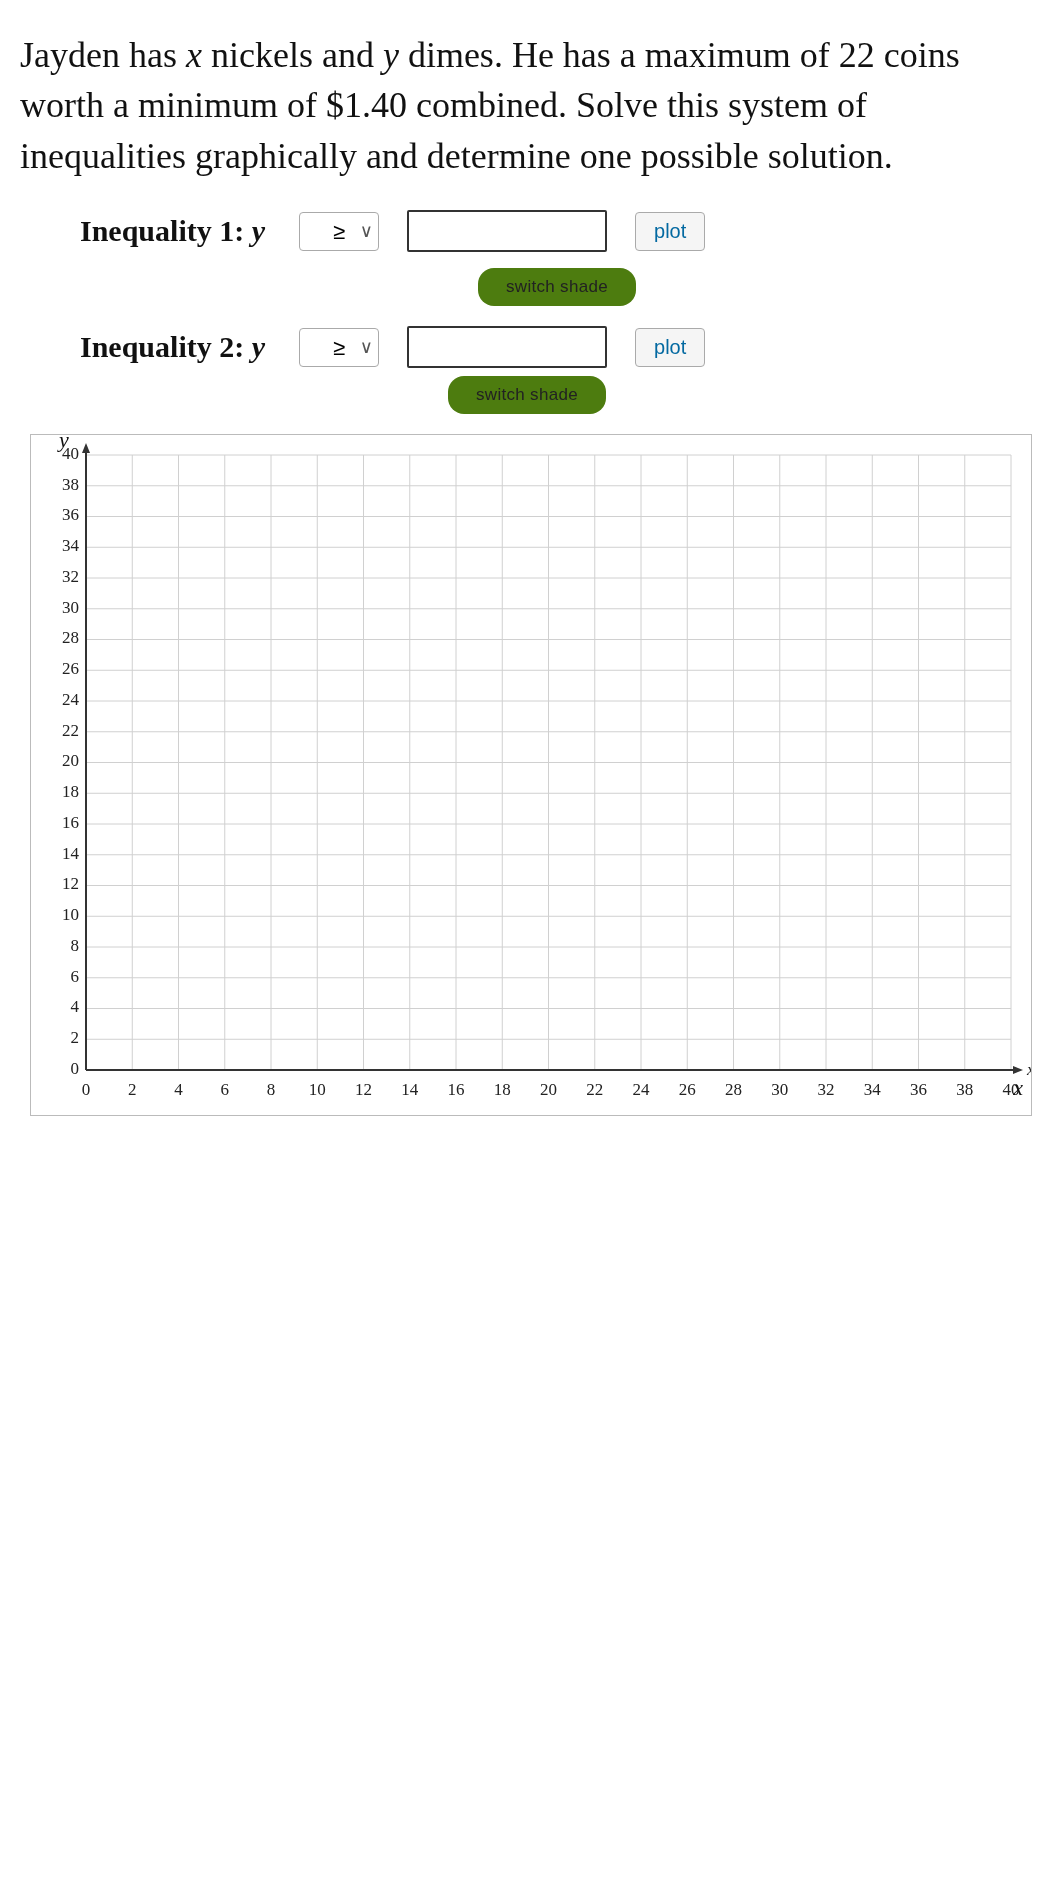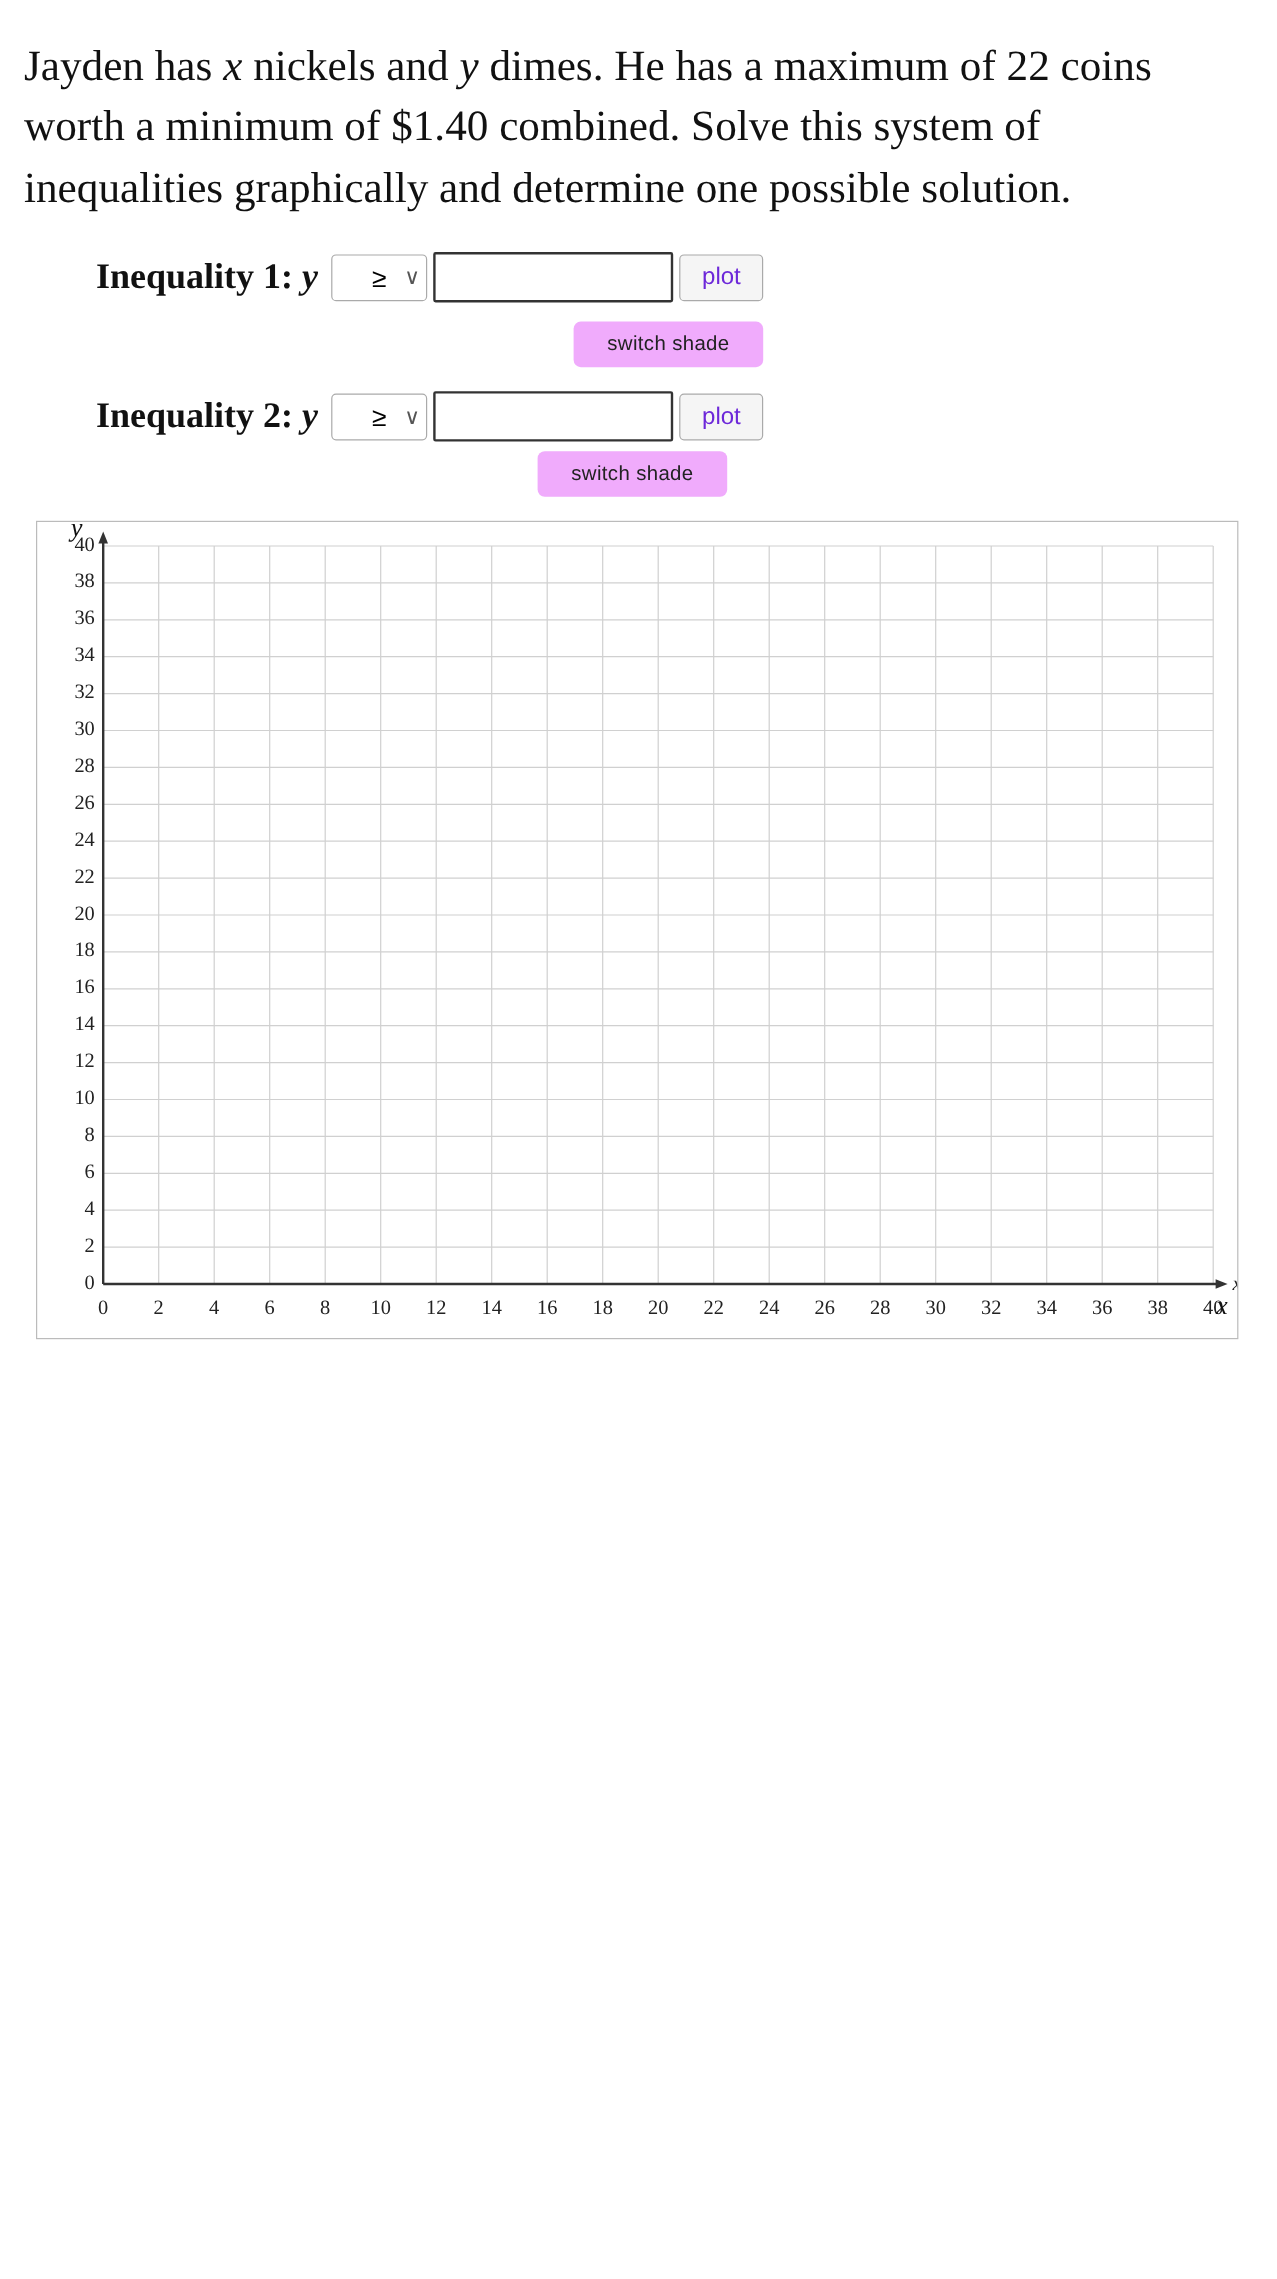--- a/index.html
+++ b/index.html
@@ -20,21 +20,21 @@
     }
 
     .problem-text em {
       font-style: italic;
       font-weight: normal;
     }
 
     .inequality-row {
       display: flex;
       align-items: center;
-      gap: 5px;
+      gap: 28px;
       margin-bottom: 8px;
       padding-left: 60px;
     }
 
     .inequality-label {
       font-size: 30px;
       font-weight: bold;
       margin-right: 6px;
       white-space: nowrap;
     }
@@ -82,36 +82,36 @@
       outline: none;
     }
 
     .plot-button {
       font-size: 20px;
       padding: 7px 18px;
       border: 1.5px solid #aaa;
       border-radius: 4px;
       background: #f5f5f5;
       cursor: pointer;
-      color: #6d28d9;
+      color: #0369a1;
     }
 
     .switch-shade-container {
       display: flex;
       justify-content: center;
       margin: 16px 0 20px 0;
       padding-left: 60px;
     }
 
     .switch-shade-btn {
       font-size: 17px;
       padding: 9px 28px;
-      background: #f0abfc;
+      background: #4d7c0f;
       border: none;
-      border-radius: 6px;
+      border-radius: 16px;
       cursor: pointer;
       color: #222;
       letter-spacing: 0.3px;
     }
 
     .graph-section {
       margin-top: 20px;
       padding-left: 0;
       position: relative;
     }

